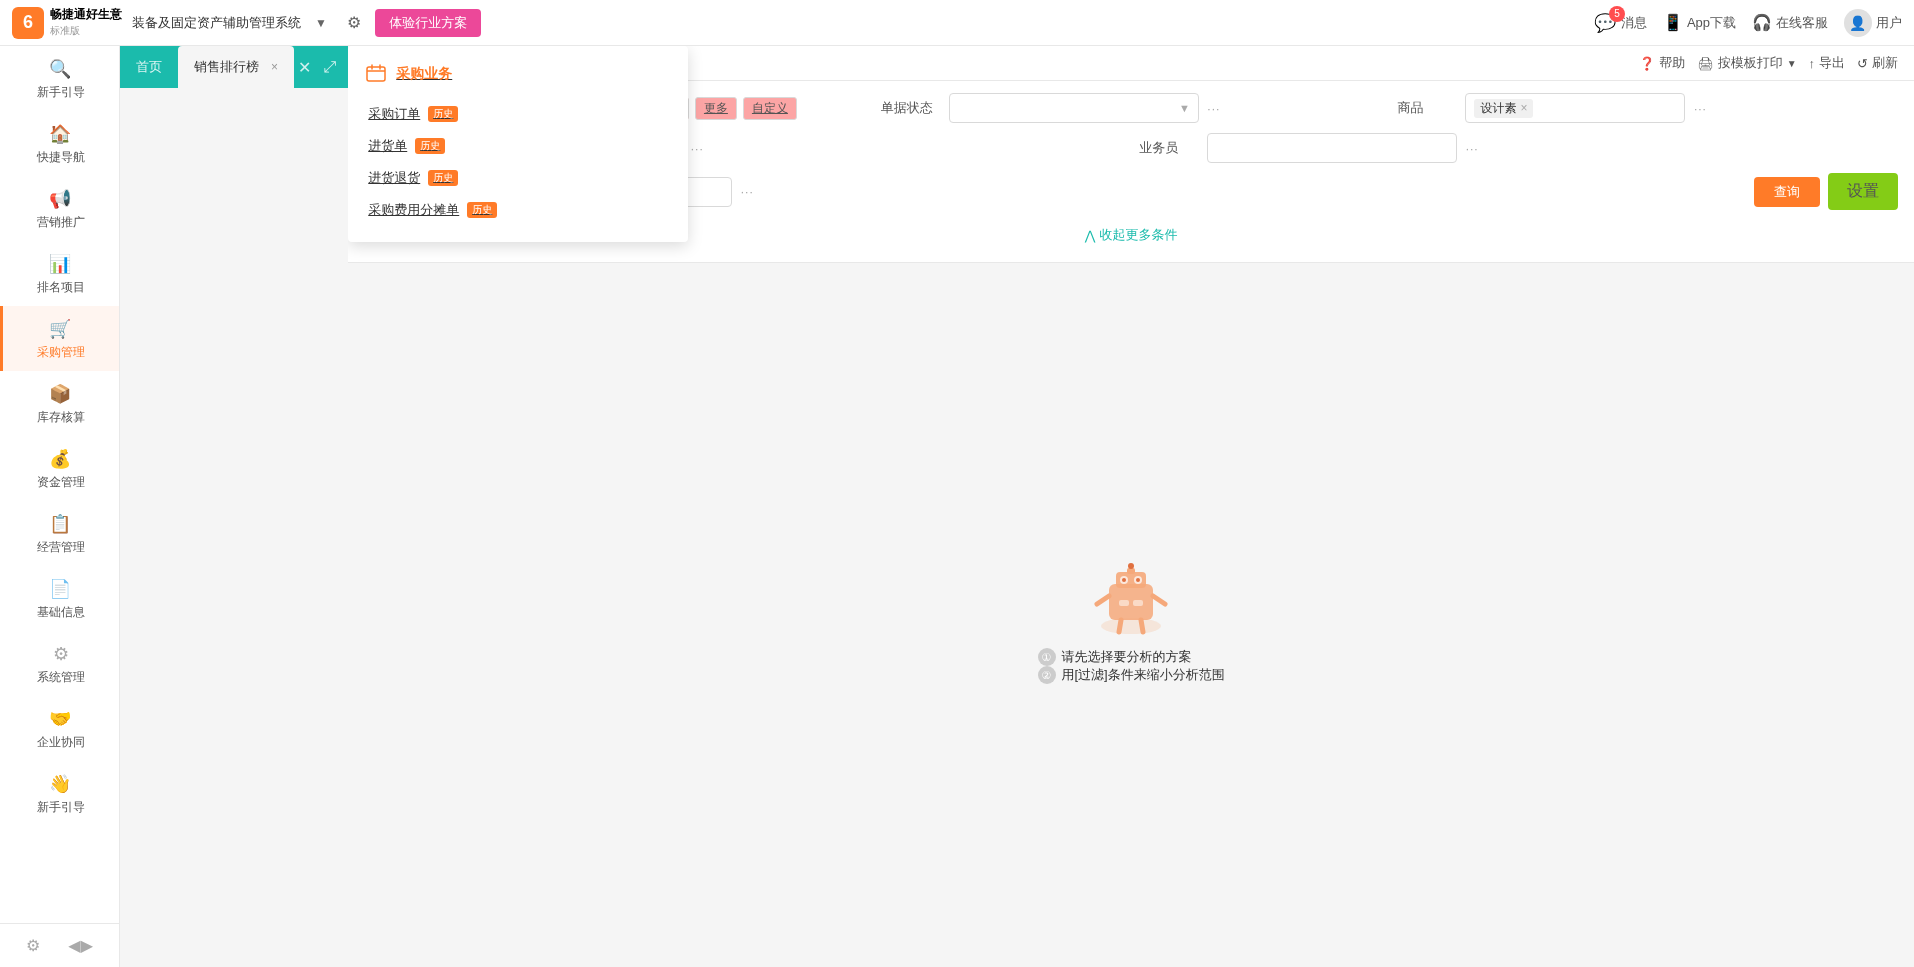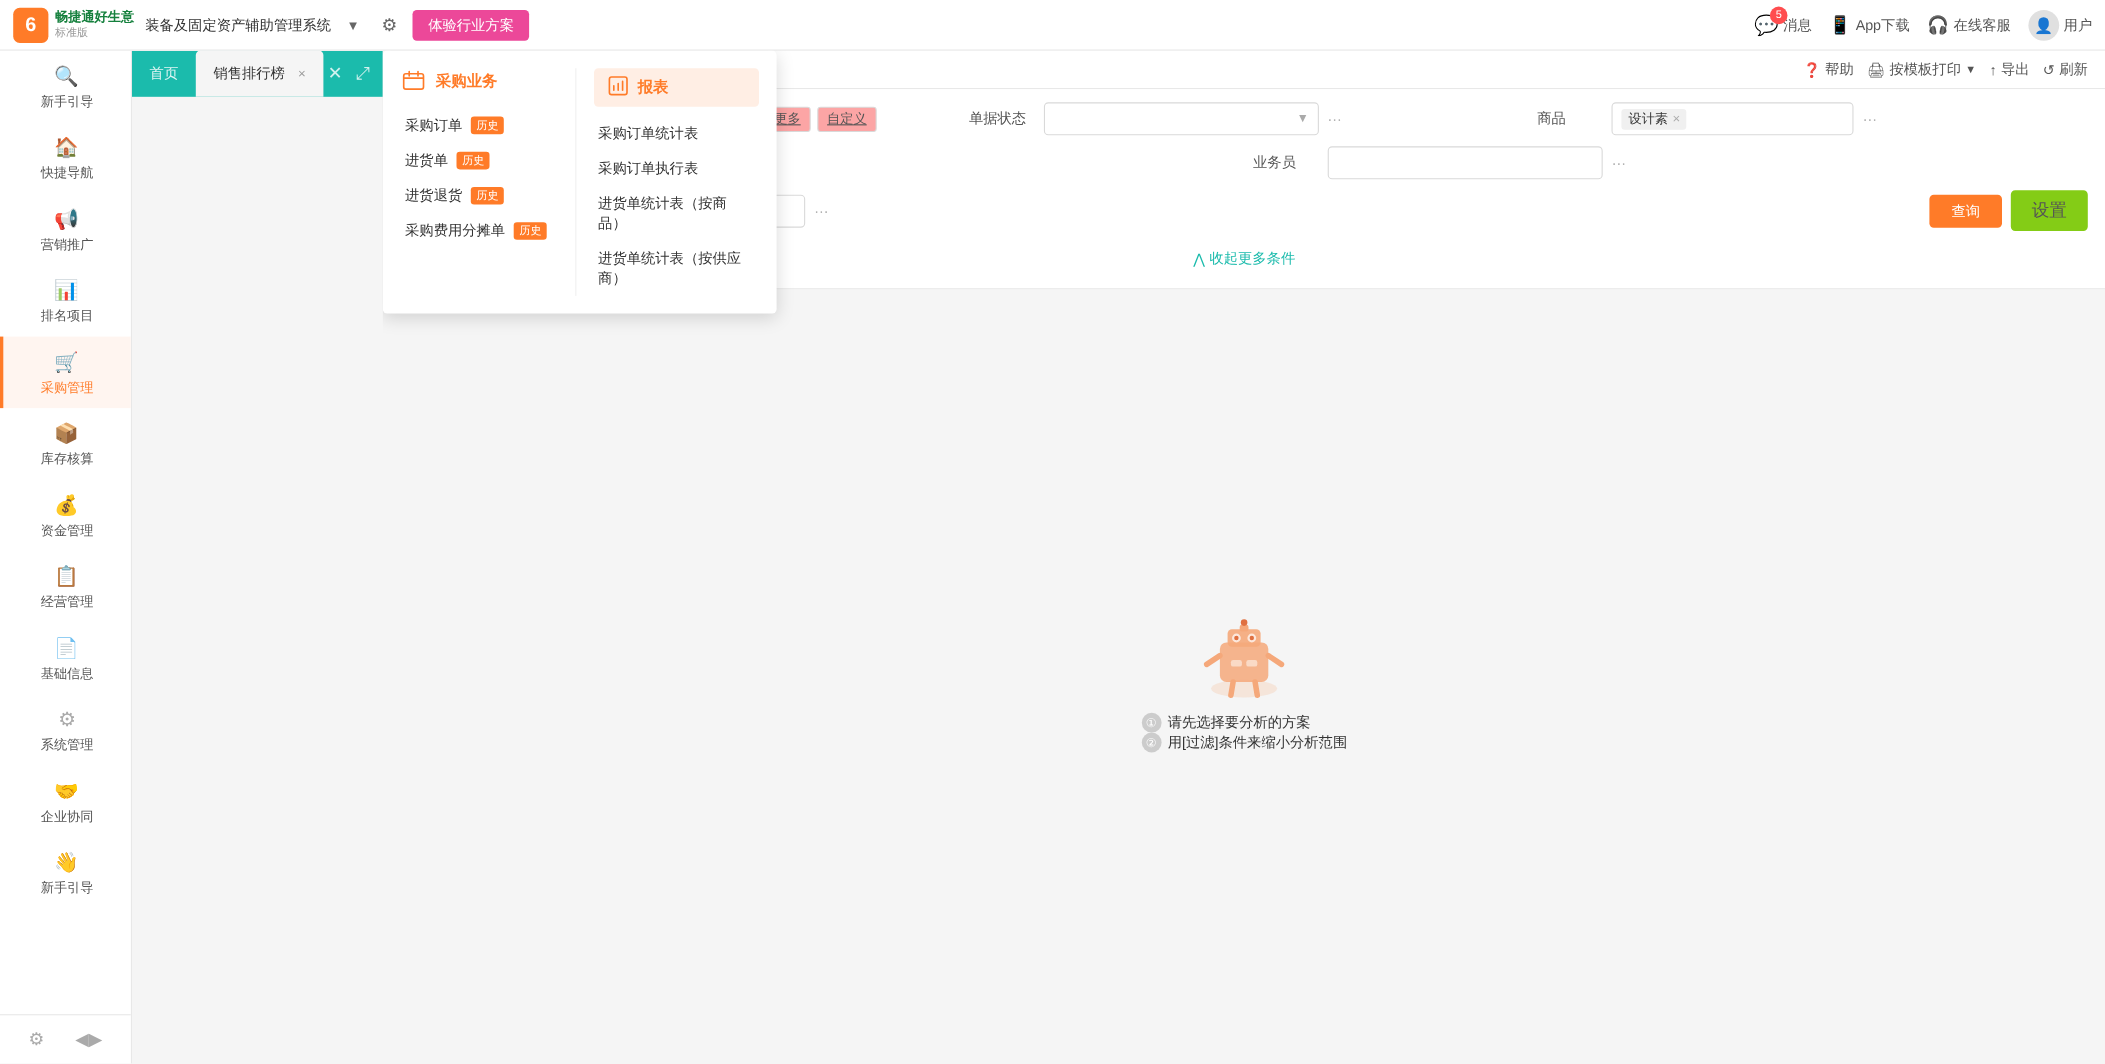--- a/index.html
+++ b/index.html
@@ -34,21 +34,21 @@
       justify-content: center;
       color: #fff;
       font-size: 18px;
       font-weight: bold;
     }
     .logo-text {
       font-size: 11px;
       color: #666;
       line-height: 1.3;
     }
-    .logo-text .line1 { color: #15803d; font-size: 12px; font-weight: bold; }
+    .logo-text .line1 { color: #000000; font-size: 12px; font-weight: bold; font-family: Liberation Mono, monospace; }
     .logo-text .line2 { color: #999; font-size: 10px; }
     .header-system-title {
       display: flex;
       align-items: center;
       gap: 8px;
       flex: 1;
     }
     .header-dropdown-btn {
       background: none;
       border: none;
@@ -391,20 +391,21 @@
       top: 42px;
       left: 0;
       z-index: 999;
       background: #fff;
       box-shadow: 0 4px 16px rgba(0,0,0,0.15);
       border-radius: 4px;
       display: flex;
       min-width: 340px;
       padding: 16px;
       gap: 0;
+      text-decoration: underline;
     }
     .dropdown-col {
       flex: 1;
       display: flex;
       flex-direction: column;
     }
     .dropdown-col + .dropdown-col {
       border-left: 1px solid #f0f0f0;
       padding-left: 16px;
       margin-left: 0;
@@ -611,43 +612,20 @@
           <div class="dropdown-menu-item">
             <span>进货退货</span>
             <span class="history-badge">历史</span>
           </div>
           <div class="dropdown-menu-item">
             <span>采购费用分摊单</span>
             <span class="history-badge">历史</span>
           </div>
         </div>
 
-        <div class="dropdown-col" style="padding-left:16px; border-left:1px solid #f0f0f0; margin-left:8px;">
-          <div class="right-col-header">
-            <span class="col-icon">
-              <svg width="20" height="20" viewBox="0 0 20 20" fill="none">
-                <rect x="2" y="2" width="16" height="16" rx="2" stroke="#ff7b28" stroke-width="1.5" fill="none"></rect>
-                <path d="M6 14v-4M10 14V8M14 14V6" stroke="#ff7b28" stroke-width="1.5" stroke-linecap="round"></path>
-              </svg>
-            </span>
-            <span>报表</span>
-          </div>
-          <div class="dropdown-menu-item">
-            <span>采购订单统计表</span>
-          </div>
-          <div class="dropdown-menu-item">
-            <span>采购订单执行表</span>
-          </div>
-          <div class="dropdown-menu-item">
-            <span>进货单统计表（按商品）</span>
-          </div>
-          <div class="dropdown-menu-item">
-            <span>进货单统计表（按供应商）</span>
-          </div>
-        </div>
       </div>
 
       <div class="page-toolbar">
         <button class="toolbar-btn">
           <span>❓</span>
           <span>帮助</span>
         </button>
         <button class="toolbar-btn">
           <span>🖨</span>
           <span>按模板打印</span>

